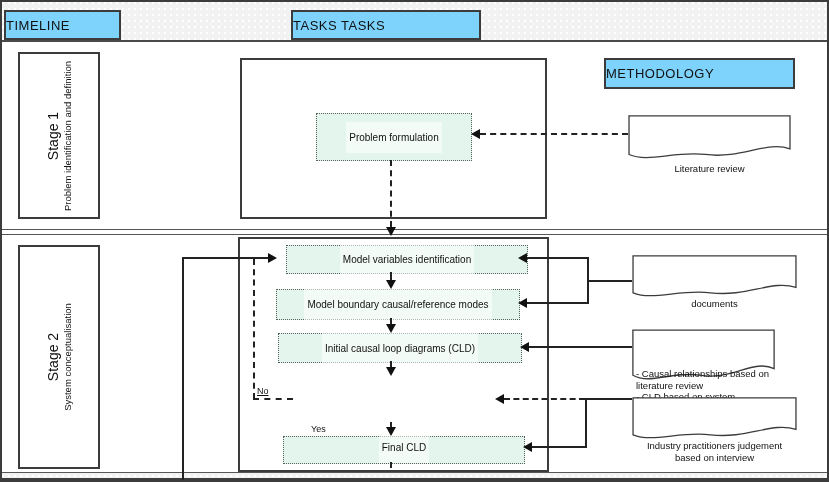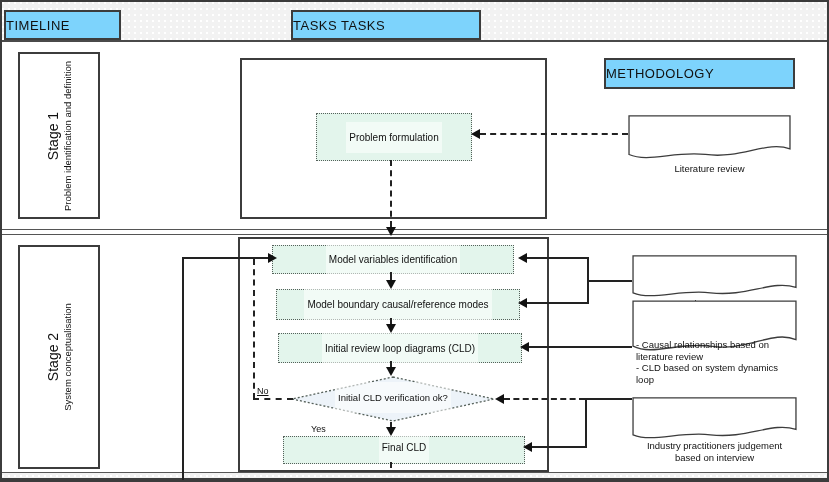--- a/index.html
+++ b/index.html
@@ -79,38 +79,30 @@
 
   <div class="doc" style="left:628px;top:115px;width:163px;height:47px;">
     <svg viewBox="0 0 160 50" preserveAspectRatio="none">
       <path d="M1,1 H159 V36 C136,27 112,47 76,42 C46,38 20,51 1,42 Z"></path>
     </svg>
     <div class="doc-text" style="top:12px;">Literature review</div>
   </div>
 
   <div class="abs outer-box" style="left:238px;top:237px;width:307px;height:231px;"></div>
 
-  <div class="abs task" style="left:272px;top:245px;width:240px;height:27px;">
+  <div class="abs task" style="left:286px;top:245px;width:240px;height:27px;">
     <span class="lbl">Model variables identification</span>
   </div>
   <div class="abs task" style="left:276px;top:289px;width:242px;height:29px;">
     <span class="lbl">Model boundary causal/reference modes</span>
   </div>
   <div class="abs task" style="left:278px;top:333px;width:242px;height:28px;">
-    <span class="lbl">Initial review loop diagrams (CLD)</span>
+    <span class="lbl">Initial causal loop diagrams (CLD)</span>
   </div>
 
-  <div class="abs" style="left:291px;top:376px;width:204px;height:46px;">
-    <svg style="position:absolute;left:0;top:0;width:100%;height:100%;" viewBox="0 0 204 46">
-      <polygon points="102,1 203,23 102,45 1,23" fill="#edf3f9" stroke="#55605a" stroke-width="1.3" stroke-dasharray="2,2"></polygon>
-    </svg>
-    <div class="dia-lbl">
-      <span class="lbl">Initial CLD verification ok?</span>
-    </div>
-  </div>
 
   <div class="abs task" style="left:283px;top:436px;width:240px;height:26px;align-items:flex-end;">
     <span class="lbl">Final CLD</span>
   </div>
 
   <div class="abs v-solid" style="left:390px;top:272px;height:9px;"></div>
   <div class="abs arr-d" style="left:386px;top:280px;"></div>
   <div class="abs v-solid" style="left:390px;top:318px;height:7px;"></div>
   <div class="abs arr-d" style="left:386px;top:324px;"></div>
   <div class="abs v-solid" style="left:390px;top:361px;height:7px;"></div>
@@ -148,21 +140,21 @@
 
   <div class="doc" style="left:632px;top:255px;width:165px;height:45px;">
     <svg viewBox="0 0 160 50" preserveAspectRatio="none">
       <path d="M1,1 H159 V36 C136,27 112,47 76,42 C46,38 20,51 1,42 Z"></path>
     </svg>
     <div class="doc-text">
       <div>documents</div>
     </div>
   </div>
 
-  <div class="doc" style="left:632px;top:300px;width:165px;height:55px;">
+  <div class="doc" style="left:632px;top:329px;width:143px;height:55px;">
     <svg viewBox="0 0 160 50" preserveAspectRatio="none">
       <path d="M1,1 H159 V36 C136,27 112,47 76,42 C46,38 20,51 1,42 Z"></path>
     </svg>
     <div class="doc-text left">
       <div>- Causal relationships based on</div>
       <div>literature review</div>
       <div>- CLD based on system dynamics</div>
       <div>loop</div>
     </div>
   </div>

